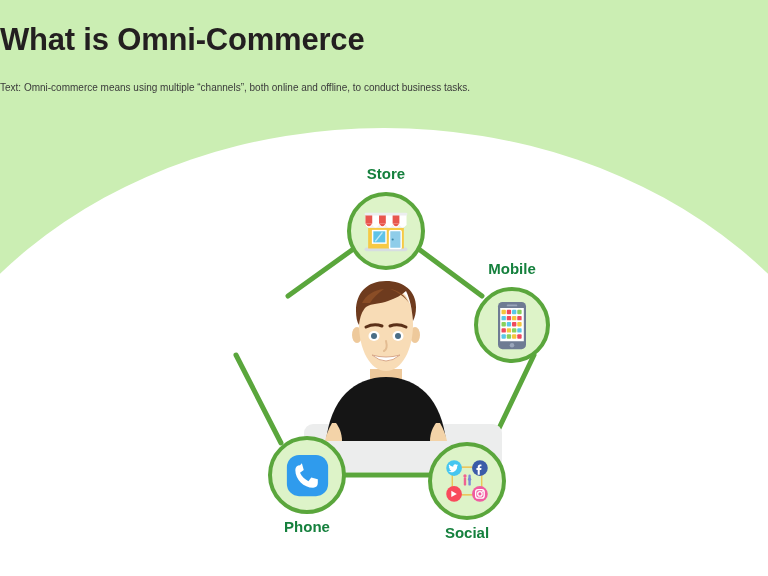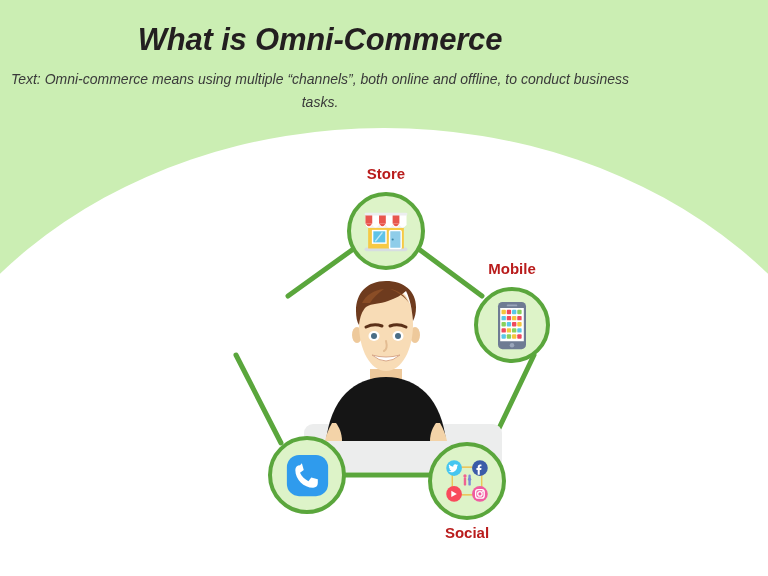--- a/index.html
+++ b/index.html
@@ -31,37 +31,35 @@
     height: 900px;
     background: #ffffff;
     border-radius: 50% 50% 0 0 / 46% 46% 0 0;
   }
 
   .header {
     position: absolute;
     left: 0;
     top: 0;
     width: 640px;
-    text-align: center;
     z-index: 6;
-    font-style: italic;
   }
   .title {
     margin: 0;
     padding-top: 22px;
     font-size: 31px;
     font-weight: bold;
     color: #231f20;
     letter-spacing: -0.2px;
   }
   .subtitle {
-    margin: 0 auto;
+    margin: 8px auto;
     padding-top: 10px;
     width: 640px;
-    font-size: 14px;
+    font-size: 10px;
     line-height: 23px;
     color: #3a3a3a;
   }
 
   .link-layer {
     position: absolute;
     left: 0;
     top: 0;
     width: 768px;
     height: 576px;
@@ -108,21 +106,21 @@
     justify-content: center;
   }
   .node .label {
     position: absolute;
     width: 160px;
     left: 50%;
     margin-left: -80px;
     text-align: center;
     font-size: 15px;
     font-weight: bold;
-    color: #b91c1c;
+    color: #15803d;
     white-space: nowrap;
   }
 
   
   #node-store       { left: 347px; top: 192px; width: 78px; height: 78px; }
   #node-store .bubble { width: 78px; height: 78px; }
   #node-store .label  { top: -27px; }
 
   #node-web         { left: 220px; top: 287px; width: 76px; height: 76px; }
   #node-web .bubble { width: 76px; height: 76px; }
@@ -267,20 +265,21 @@
   </div>
 
   <div class="node" id="node-phone">
     <div class="bubble">
       <svg class="icon-svg" viewBox="0 0 48 48" width="45" height="45">
         <rect x="2" y="2" width="44" height="44" rx="13" fill="#2f9bed"></rect>
         <path d="M16 13 c-3 0 -5 2 -5 5 c0 10 9 19 19 19 c3 0 5 -2 5 -5 l0 -4 l-7 -2 l-3 4
                  c-4 -2 -7 -5 -9 -9 l4 -3 l-2 -7 z" fill="#ffffff"></path>
       </svg>
     </div>
+    <div class="label">Phone</div>
   </div>
 
   <div class="node" id="node-social">
     <div class="bubble">
       <svg class="icon-svg" viewBox="0 0 56 52" width="52" height="48">
 
         <rect x="12" y="11" width="32" height="30" rx="4" fill="none" stroke="#f0b93b" stroke-width="1.2"></rect>
 
         <g>
           <rect x="24.5" y="22" width="2.6" height="9" rx="1.3" fill="#f06292"></rect>

